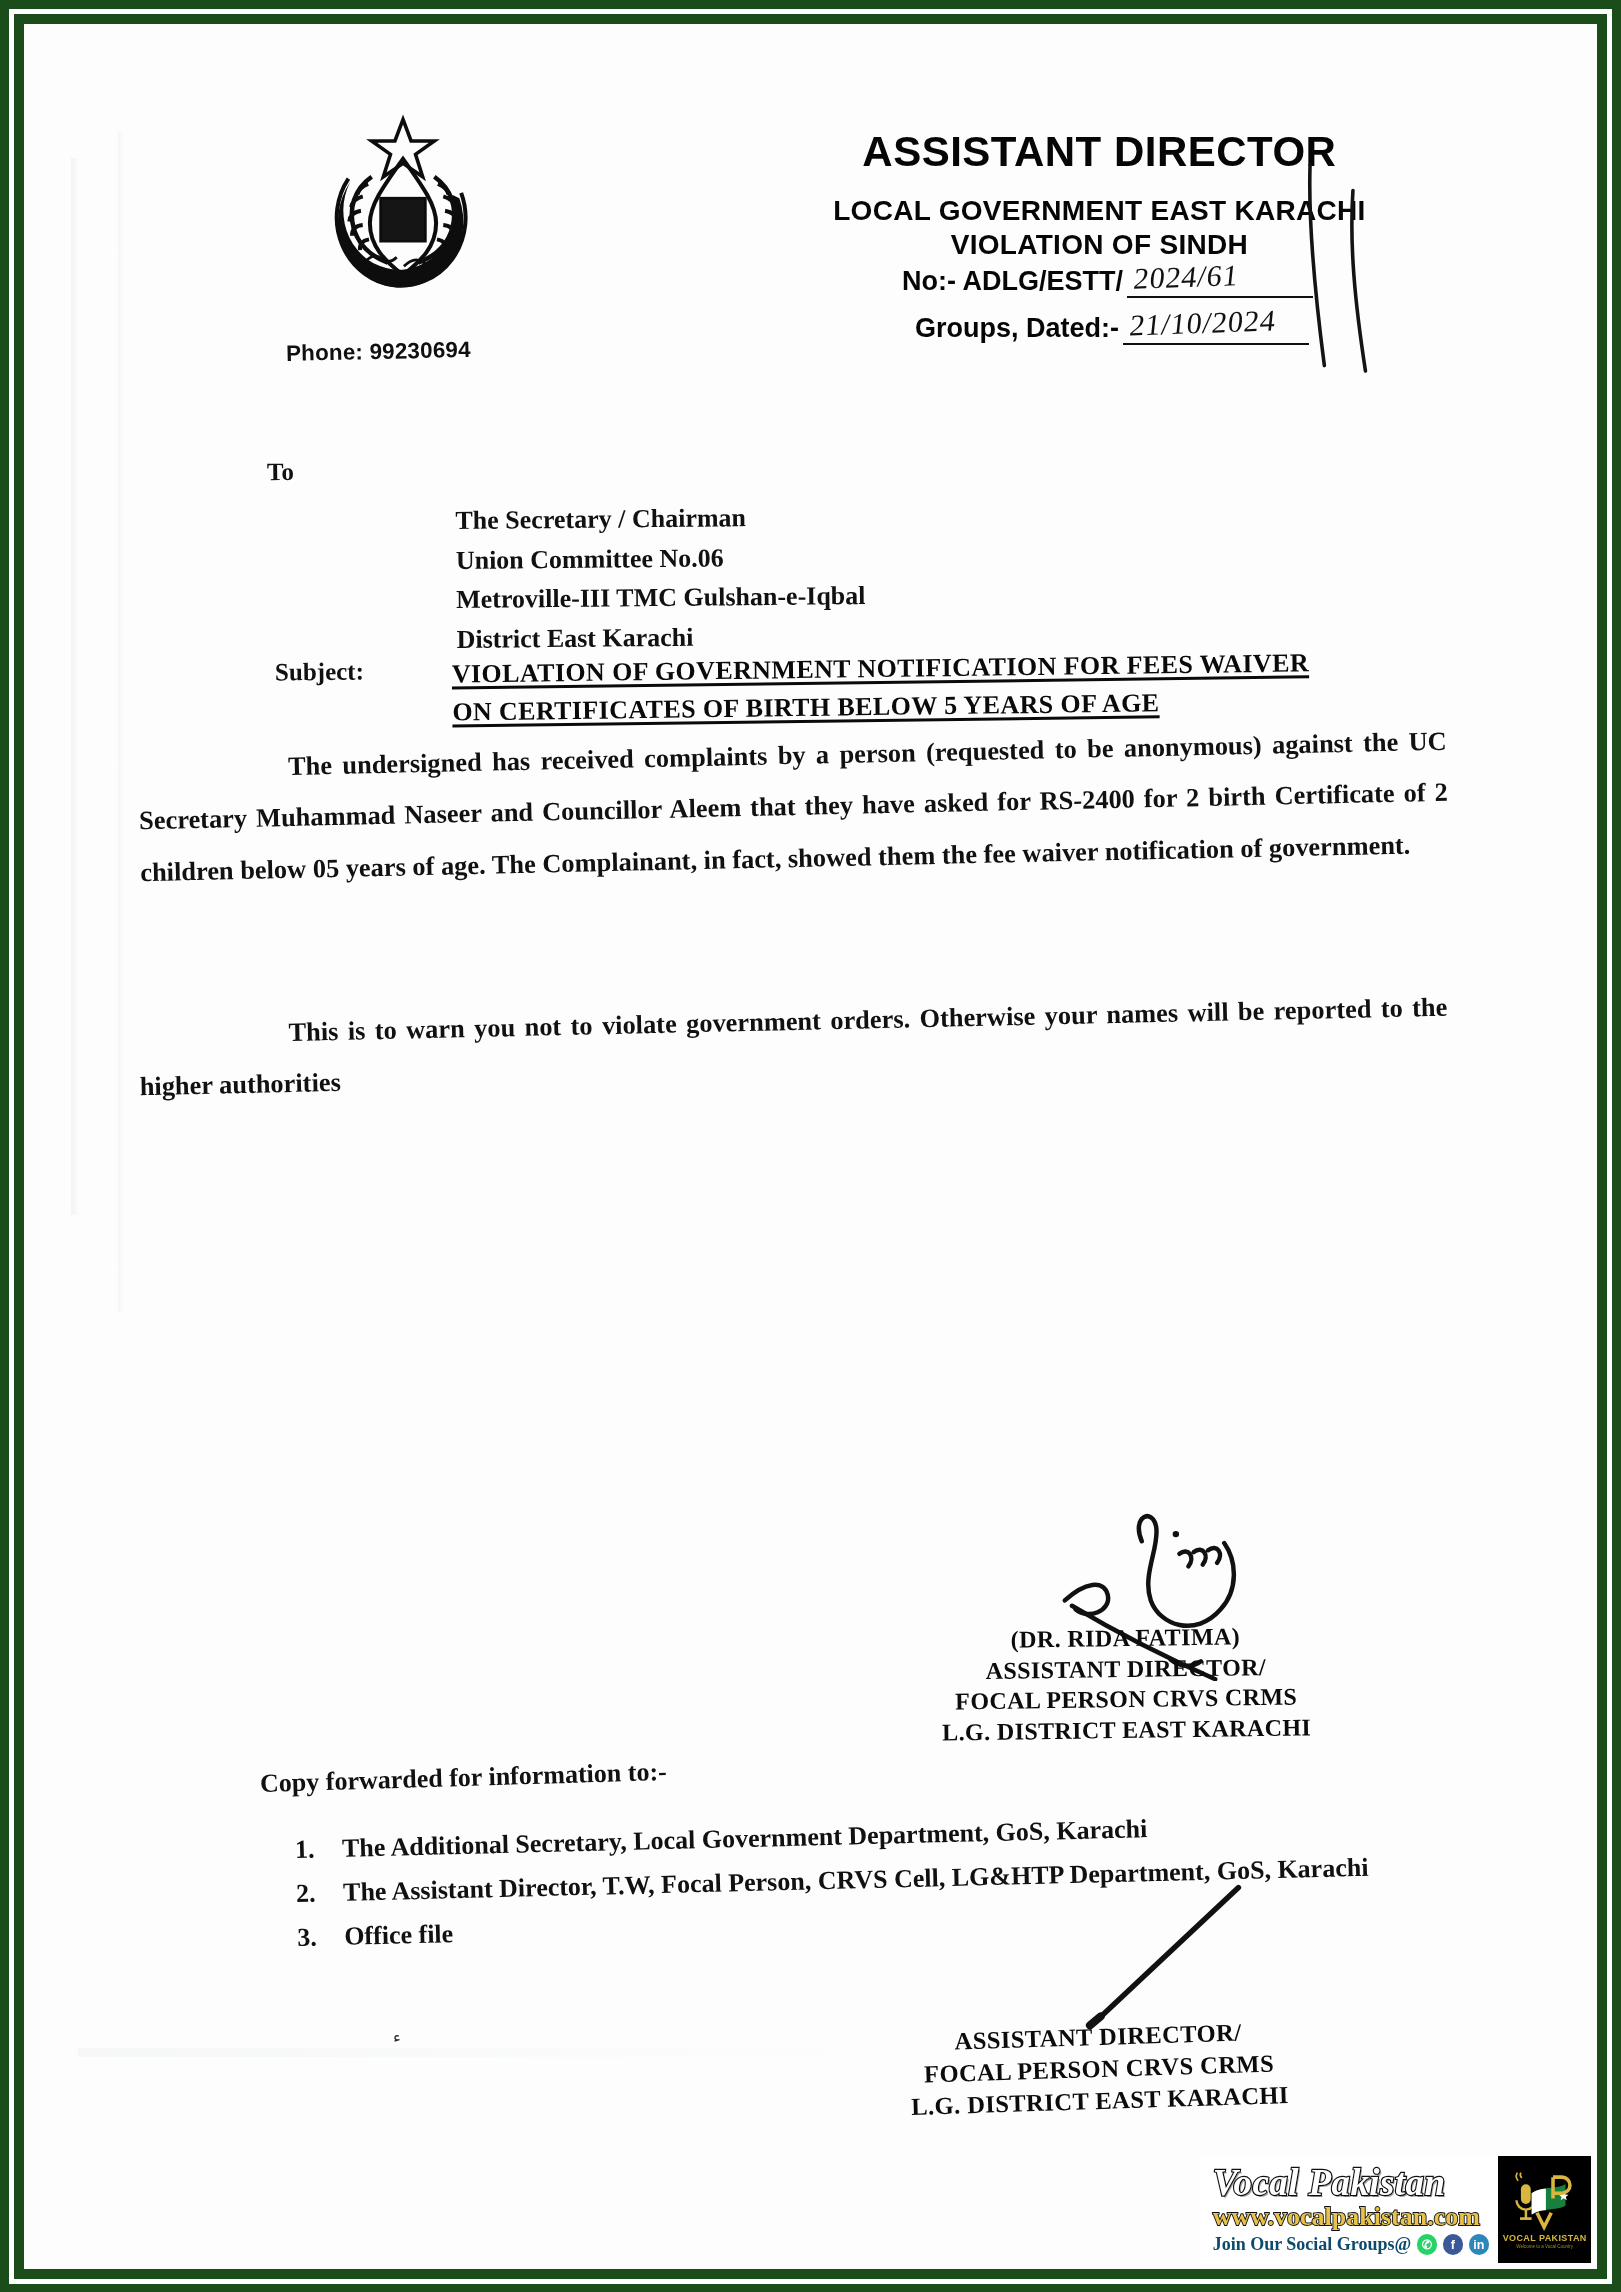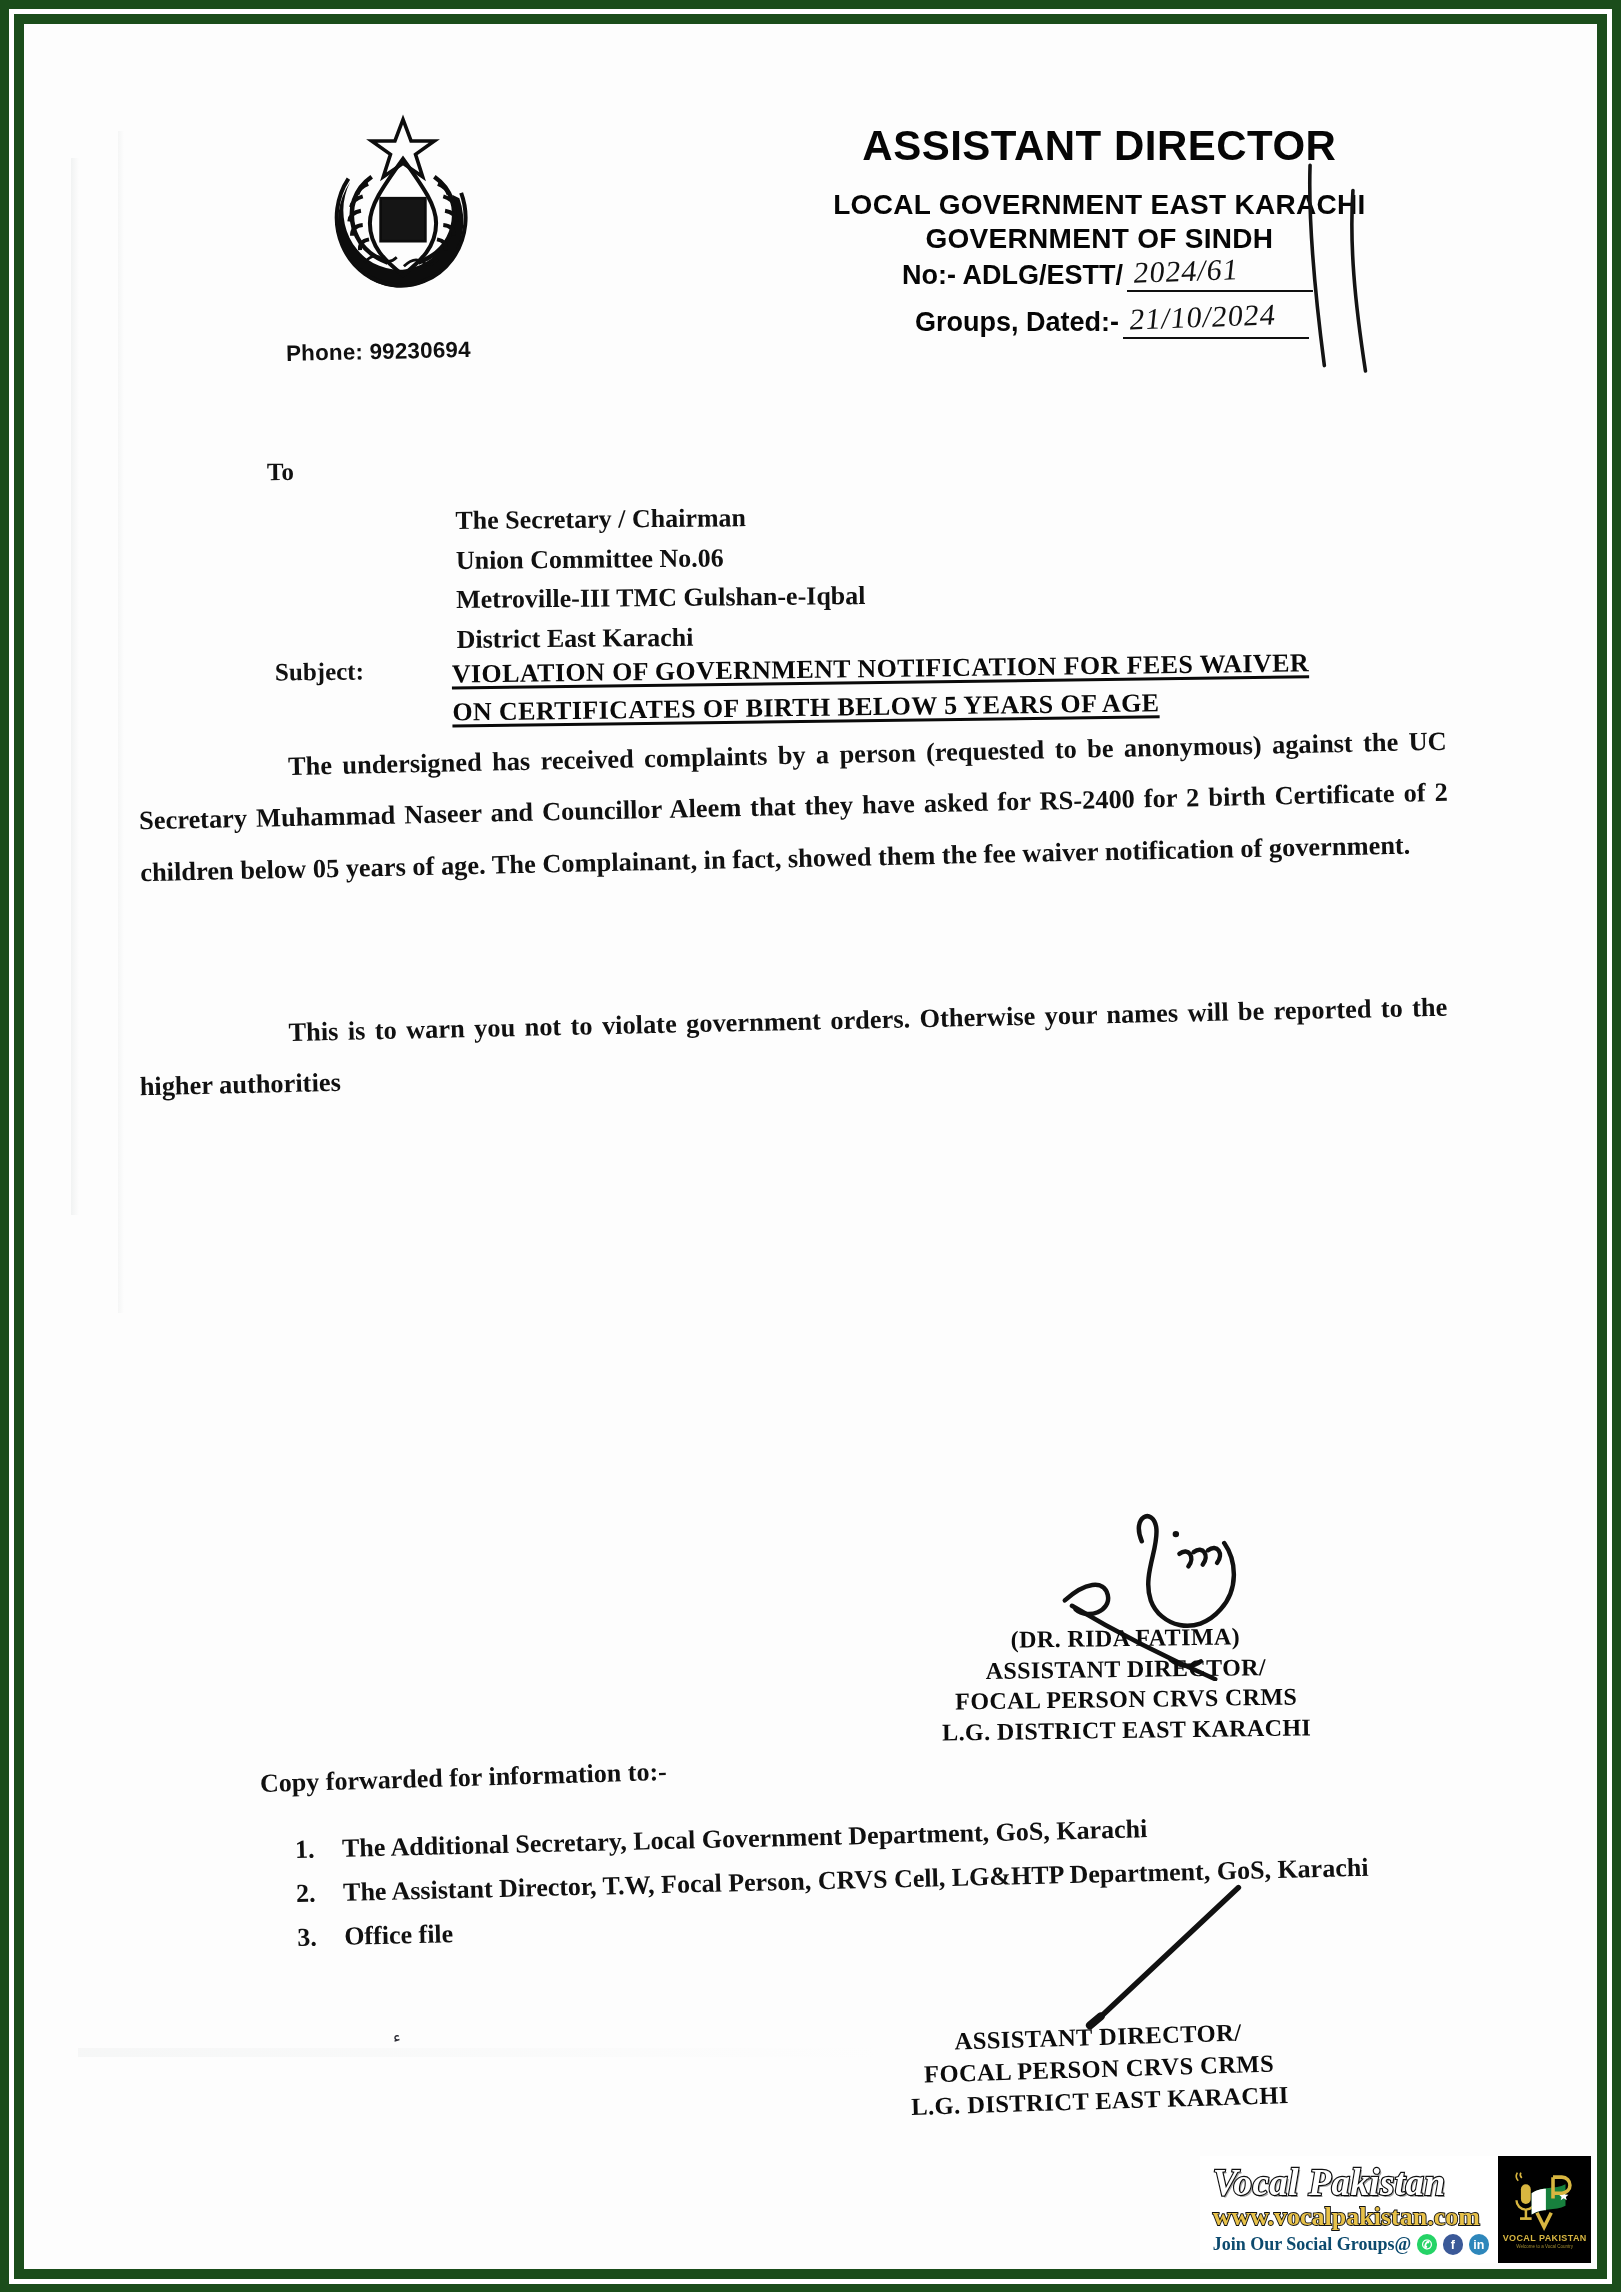--- a/index.html
+++ b/index.html
@@ -76,21 +76,21 @@
     font-weight: bold;
     font-size: 22.4px;
     color: #101010;
     transform: rotate(-1.2deg);
     letter-spacing: 0.2px;
   }
 
   #header-block {
     position: absolute;
     left: 699px;
-    top: 100px;
+    top: 106px;
     width: 752px;
     text-align: center;
     font-family: "Liberation Sans", sans-serif;
     color: #060606;
   }
   #hdr-title {
     font-size: 42px;
     font-weight: bold;
     letter-spacing: 0.5px;
     line-height: 1.04;
@@ -455,21 +455,21 @@
                 <path d="M96 172 q12 -12 22 -4 q8 6 16 -4" stroke-width="3"></path>
               </g>
             </svg>
           </div>
 
           <div id="phone-line">Phone: 99230694</div>
 
           <div id="header-block">
             <div id="hdr-title">ASSISTANT DIRECTOR</div>
             <div id="hdr-sub1">LOCAL GOVERNMENT EAST KARACHI</div>
-            <div id="hdr-sub2">GOVERNMENT OF SINDH</div>
+            <div id="hdr-sub2">VIOLATION OF SINDH</div>
 
             <div class="hdr-fieldrow" id="hdr-refno-row">
               <span class="hdr-label">No:- ADLG/ESTT/</span>
               <span class="hdr-fill">
                 <span class="handwritten">2024/61</span>
               </span>
             </div>
 
             <div class="hdr-fieldrow" id="hdr-date-row">
               <span class="hdr-label">Groups, Dated:-</span>

